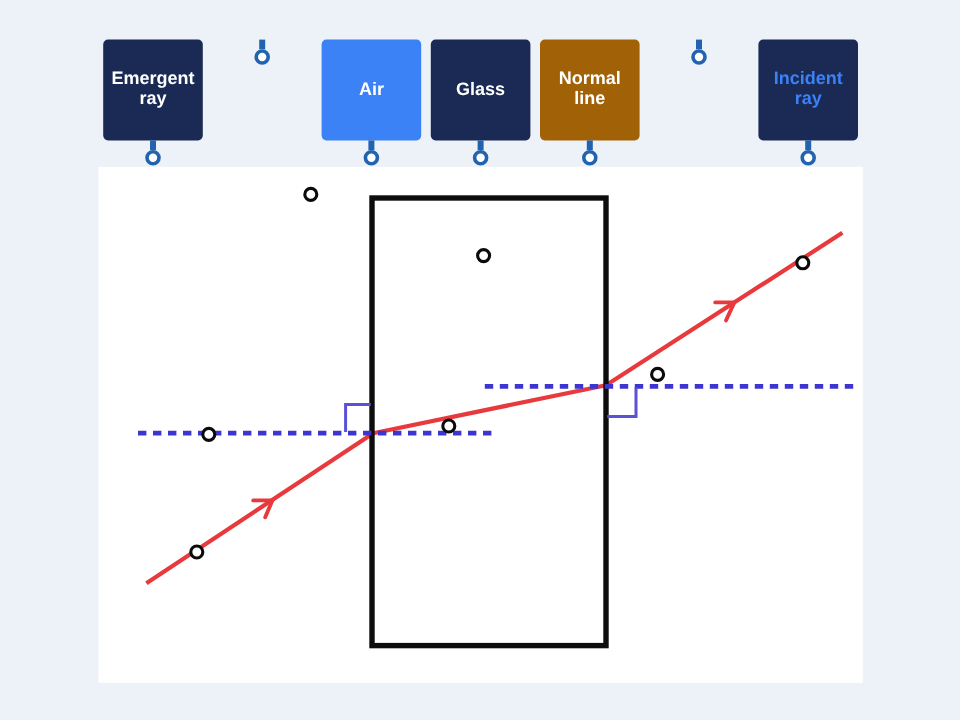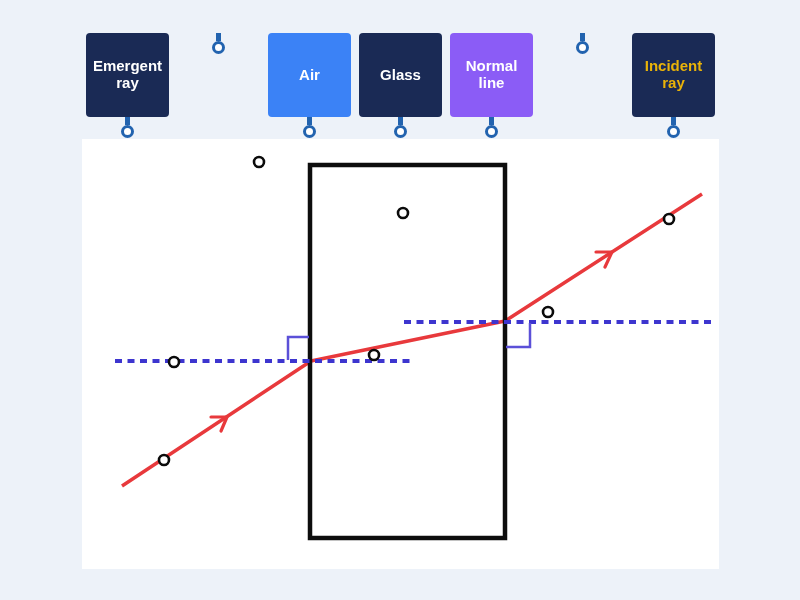--- a/index.html
+++ b/index.html
@@ -82,38 +82,38 @@
       <div class="card" style="background: rgb(26, 42, 85); color: rgb(255, 255, 255);">
         <span>Glass</span>
       </div>
       <div class="pin">
         <div class="pin-stem" style="background: rgb(34, 99, 175);"></div>
         <div class="pin-ring" style="border-color: rgb(34, 99, 175);"></div>
       </div>
     </div>
 
     <div class="card-wrap">
-      <div class="card" style="background: #8b5cf6; color: rgb(255, 255, 255);">
+      <div class="card" style="background: #a16207; color: rgb(255, 255, 255);">
         <span>Normal line</span>
       </div>
       <div class="pin">
         <div class="pin-stem" style="background: rgb(34, 99, 175);"></div>
         <div class="pin-ring" style="border-color: rgb(34, 99, 175);"></div>
       </div>
     </div>
 
     <div class="card-wrap">
       <div class="pin">
         <div class="pin-stem" style="background: rgb(34, 99, 175);"></div>
         <div class="pin-ring" style="border-color: rgb(34, 99, 175);"></div>
       </div>
     </div>
 
     <div class="card-wrap">
-      <div class="card" style="background: rgb(26, 42, 85); color: #eab308;">
+      <div class="card" style="background: rgb(26, 42, 85); color: #3b82f6;">
         <span>Incident ray</span>
       </div>
       <div class="pin">
         <div class="pin-stem" style="background: rgb(34, 99, 175);"></div>
         <div class="pin-ring" style="border-color: rgb(34, 99, 175);"></div>
       </div>
     </div>
 
   </div>
 

